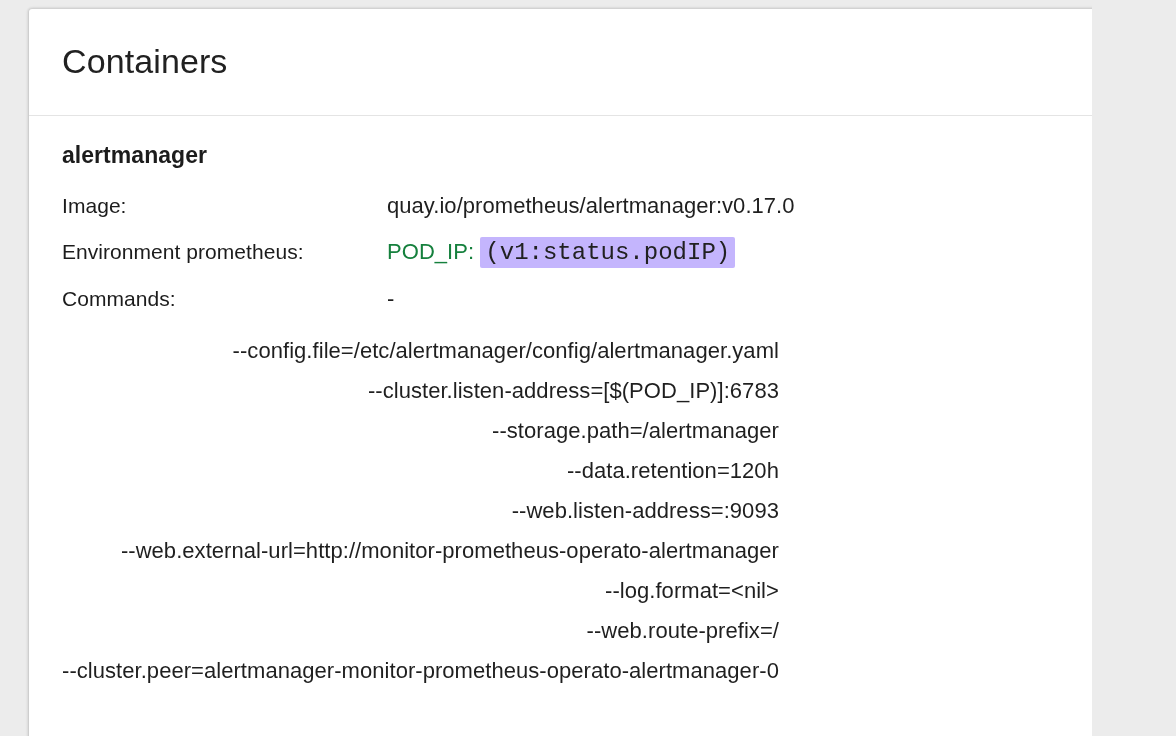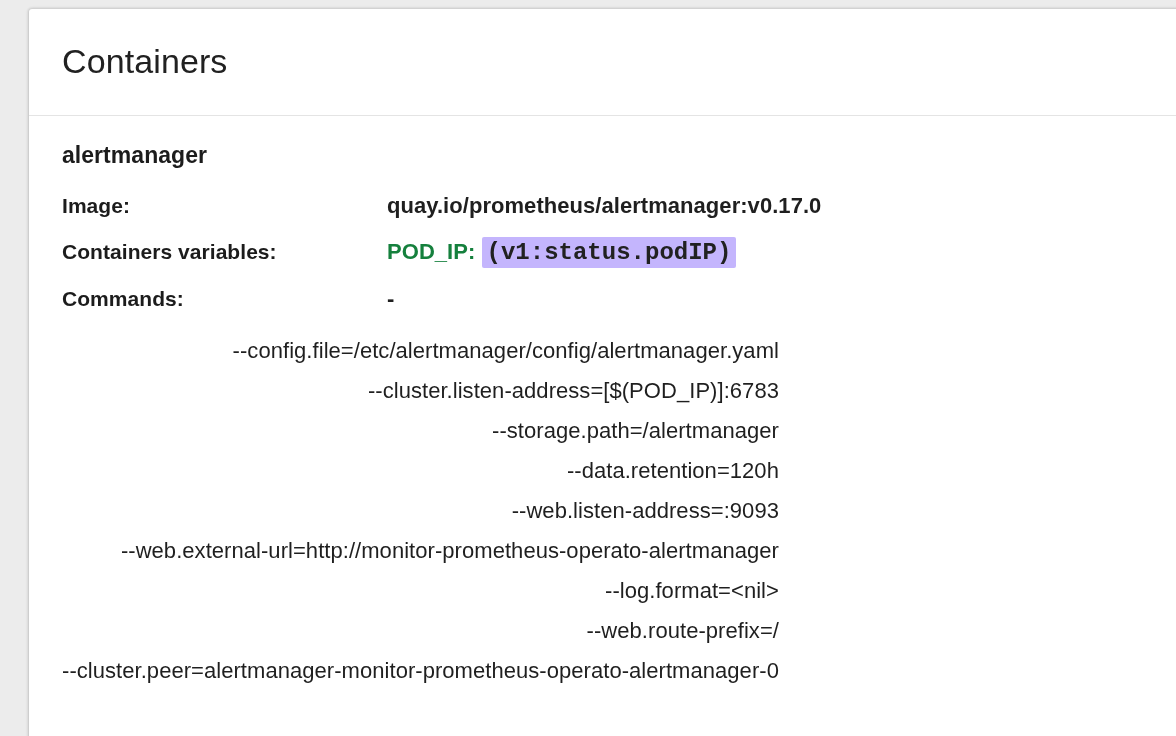--- a/index.html
+++ b/index.html
@@ -10,21 +10,21 @@
     width: 1176px;
     height: 736px;
     overflow: hidden;
     background: #ececec;
     font-family: "Liberation Sans", sans-serif;
     -webkit-font-smoothing: antialiased;
   }
 
   #page {
     position: relative;
-    width: 1176px;
+    width: 1092px;
     height: 736px;
     background: #ececec;
     overflow: hidden;
   }
 
   
   .card {
     position: absolute;
     left: 29px;
     top: 9px;
@@ -71,29 +71,29 @@
     display: flex;
     align-items: flex-start;
     margin-bottom: 18px;
   }
   .detail-row:last-child { margin-bottom: 0; }
 
   .detail-label {
     width: 325px;
     flex: 0 0 325px;
     font-size: 21px;
-    font-weight: 700;
+    font-weight: 400;
     color: #1c1c1c;
     line-height: 28px;
     letter-spacing: 0.05px;
   }
 
   .detail-value {
     font-size: 22px;
-    font-weight: 700;
+    font-weight: 400;
     color: #1f1f1f;
     line-height: 28px;
     letter-spacing: 0.05px;
     white-space: nowrap;
     text-align: right;
   }
 
   .env-name {
     font-size: 22px;
     color: #15803d;
@@ -137,21 +137,21 @@
     <div class="card-body">
 
       <div class="container-name">alertmanager</div>
 
       <div class="detail-row">
         <div class="detail-label">Image:</div>
         <div class="detail-value">quay.io/prometheus/alertmanager:v0.17.0</div>
       </div>
 
       <div class="detail-row">
-        <div class="detail-label">Containers variables:</div>
+        <div class="detail-label">Environment prometheus:</div>
         <div class="detail-value">
           <span class="env-name">POD_IP:</span>
           <span class="env-chip">(v1:status.podIP)</span>
         </div>
       </div>
 
       <div class="detail-row">
         <div class="detail-label">Commands:</div>
         <div class="detail-value">-</div>
       </div>

